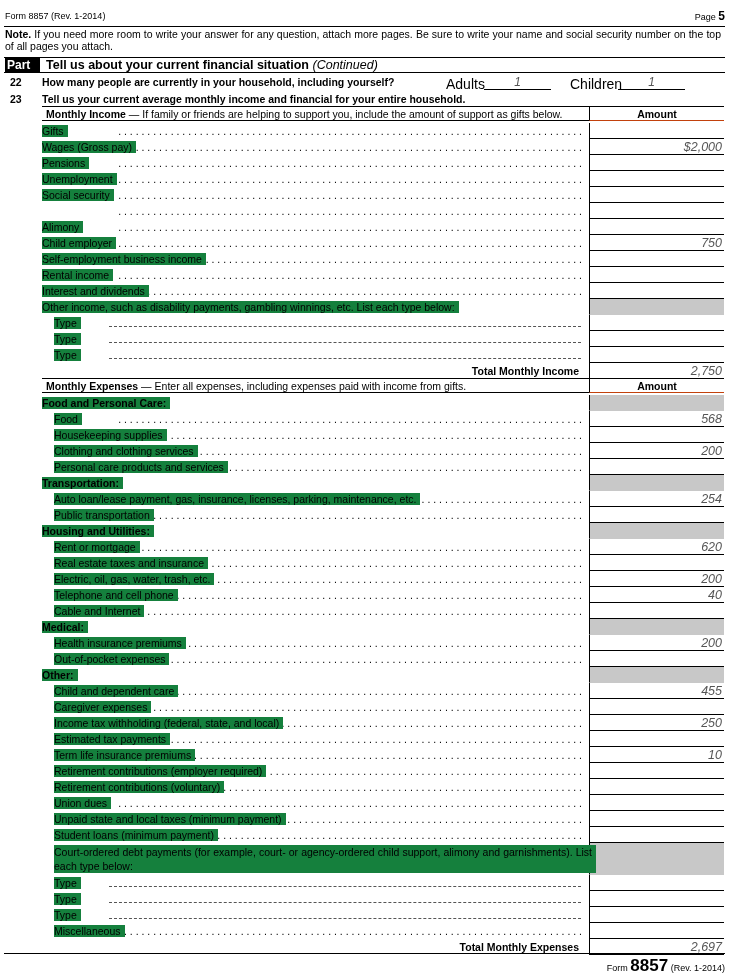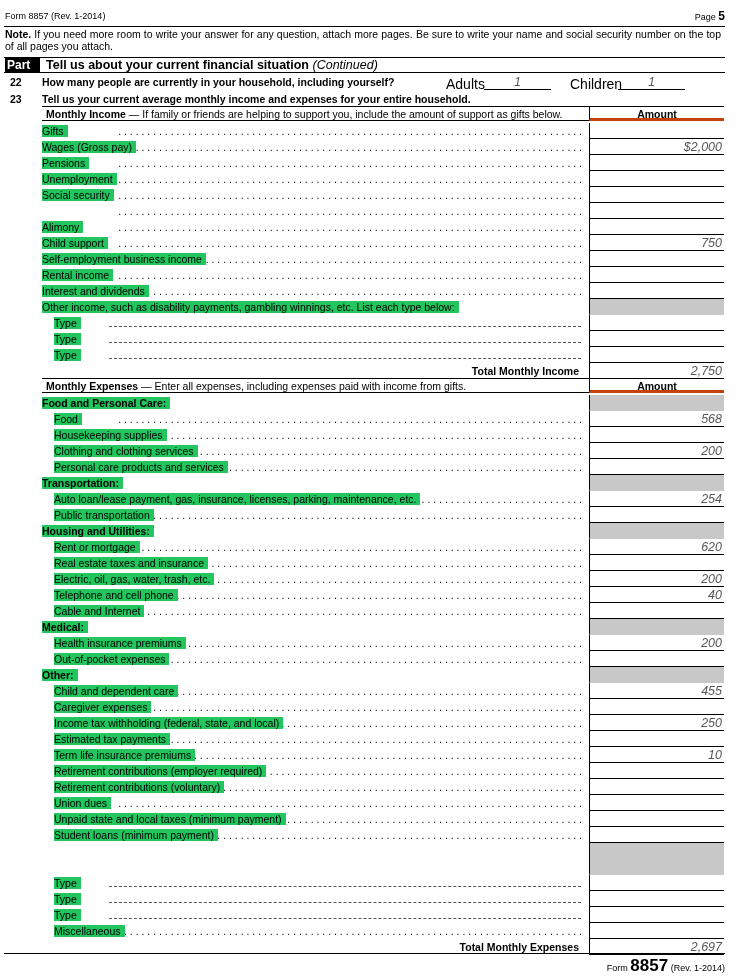--- a/index.html
+++ b/index.html
@@ -18,25 +18,25 @@
   .part-title { left:46px; top:58px; font-weight:bold; font-size:12.5px; line-height:14px; }
   .part-title i { font-weight:normal; }
   .rule-part2 { left:4px; right:12px; top:72px; border-top:1px solid #000; }
   .qnum { left:10px; font-weight:bold; font-size:10.5px; }
   .qtext { left:42px; font-weight:bold; font-size:10.5px;text-align:center; }
   .lbl { font-size:14px; }
   .uline { border-bottom:1px solid #000; height:13px; text-align:center; font-style:italic; color:#555; font-size:12px; line-height:13px; }
 
   .sec-head { left:42px; width:547px; border-top:1px solid #000; border-bottom:1px solid #000;
               height:15px; font-size:10.5px; line-height:15px; padding-left:4px; box-sizing:border-box; }
-  .amt-head { left:589px; width:135px; height:15px; border-top:1px solid #000; border-bottom:3px solid #c2410c;
+  .amt-head { left:589px; width:135px; height:15px; border-top:1px solid #000; border-bottom:1px solid #c2410c;
               border-left:1px solid #000; text-align:center; font-weight:bold; font-size:10.5px; line-height:15px; box-sizing:border-box; }
 
   .row { left:42px; width:682px; height:16px; }
-  .row .label { position:absolute; left:0; top:2px; font-size:10.5px; white-space:nowrap; background:#22c55e; padding-right:4px; z-index:1; }
+  .row .label { position:absolute; left:0; top:2px; font-size:10.5px; white-space:nowrap; background:#15803d; padding-right:4px; z-index:1; }
   .row .label.ind { left:12px; }
   .row .label.bold { font-weight:bold; }
   .row .dots { position:absolute; left:0; width:540px; top:2px; font-size:10.5px; overflow:hidden; white-space:nowrap;
                letter-spacing:0; color:#000; text-align:right; }
   .row .amt { position:absolute; left:547px; width:135px; height:16px; border-left:1px solid #000; border-bottom:1px solid #000;
               box-sizing:border-box; text-align:right; padding-right:2px; font-style:italic; color:#555; font-size:12.5px; line-height:16px; }
   .row .amt.shade { background:#c8c8c8; border-bottom:1px solid #c8c8c8; }
   .row .typeline { position:absolute; left:67px; width:472px; top:11px; border-bottom:1px dashed #555; }
   .row .total { position:absolute; right:145px; top:2px; font-weight:bold; font-size:10.5px; }
 
@@ -62,21 +62,21 @@
 <div class="abs rule-part2"></div>
 
 <div class="abs qnum" style="top:76px">22</div>
 <div class="abs qtext" style="top:76px">How many people are currently in your household, including yourself?</div>
 <div class="abs lbl" style="left:446px;top:76px">Adults</div>
 <div class="abs uline" style="left:484px;top:76px;width:67px">1</div>
 <div class="abs lbl" style="left:570px;top:76px">Children</div>
 <div class="abs uline" style="left:618px;top:76px;width:67px">1</div>
 
 <div class="abs qnum" style="top:93px">23</div>
-<div class="abs qtext" style="top:93px">Tell us your current average monthly income and expenses for your entire household.</div>
+<div class="abs qtext" style="top:93px">Tell us your current average monthly income and financial for your entire household.</div>
 
 <div class="abs sec-head" style="top:106px"><b>Monthly Income</b><span> — If family or friends are helping to support you, include the amount of support as gifts below.</span></div>
 <div class="abs amt-head" style="top:106px">Amount</div>
 
 <div id="income-rows"></div>
 
 <div id="expense-rows"></div>
 
 <div class="abs bottom-rule"></div>
 <div class="abs footer"><span>Form</span> <b>8857</b> <span>(Rev. 1-2014)</span></div>
@@ -110,21 +110,21 @@
     <span class="dots"> . . . . . . . . . . . . . . . . . . . . . . . . . . . . . . . . . . . . . . . . . . . . . . . . . . . . . . . . . . . . . . . . . . . . . . . . . . . . . . . .</span>
     <span class="amt"></span>
   </div>
 <div class="abs row" style="top: 219px;">
     <span class="dots"> . . . . . . . . . . . . . . . . . . . . . . . . . . . . . . . . . . . . . . . . . . . . . . . . . . . . . . . . . . . . . . . . . . . . . . . . . . . . . . . .</span>
     <span class="label">Alimony</span>
     <span class="amt"></span>
   </div>
 <div class="abs row" style="top: 235px;">
     <span class="dots"> . . . . . . . . . . . . . . . . . . . . . . . . . . . . . . . . . . . . . . . . . . . . . . . . . . . . . . . . . . . . . . . . . . . . . . . . . . . . . . . .</span>
-    <span class="label">Child support</span>
+    <span class="label">Child employer</span>
     <span class="amt">750</span>
   </div>
 <div class="abs row" style="top: 251px;">
     <span class="dots"> . . . . . . . . . . . . . . . . . . . . . . . . . . . . . . . . . . . . . . . . . . . . . . . . . . . . . . . . . . . . . . . . . . . . . . . . . . . . . . . .</span>
     <span class="label">Self-employment business income</span>
     <span class="amt"></span>
   </div>
 <div class="abs row" style="top: 267px;">
     <span class="dots"> . . . . . . . . . . . . . . . . . . . . . . . . . . . . . . . . . . . . . . . . . . . . . . . . . . . . . . . . . . . . . . . . . . . . . . . . . . . . . . . .</span>
     <span class="label">Rental income</span>
@@ -289,20 +289,21 @@
     <span class="dots"> . . . . . . . . . . . . . . . . . . . . . . . . . . . . . . . . . . . . . . . . . . . . . . . . . . . . . . . . . . . . . . . . . . . . . . . . . . . . . . . .</span>
     <span class="label ind">Unpaid state and local taxes (minimum payment)</span>
     <span class="amt"></span>
   </div>
 <div class="abs row" style="top: 827px;">
     <span class="dots"> . . . . . . . . . . . . . . . . . . . . . . . . . . . . . . . . . . . . . . . . . . . . . . . . . . . . . . . . . . . . . . . . . . . . . . . . . . . . . . . .</span>
     <span class="label ind">Student loans (minimum payment)</span>
     <span class="amt"></span>
   </div>
 <div class="abs row tall" style="top: 843px;">
+    <span class="label ind">Court-ordered debt payments (for example, court- or agency-ordered child support, alimony and garnishments). List each type below:</span>
     <span class="amt shade"></span>
   </div>
 <div class="abs row" style="top: 875px;">
     <span class="label ind">Type</span>
     <span class="typeline"></span>
     <span class="amt"></span>
   </div>
 <div class="abs row" style="top: 891px;">
     <span class="label ind">Type</span>
     <span class="typeline"></span>

